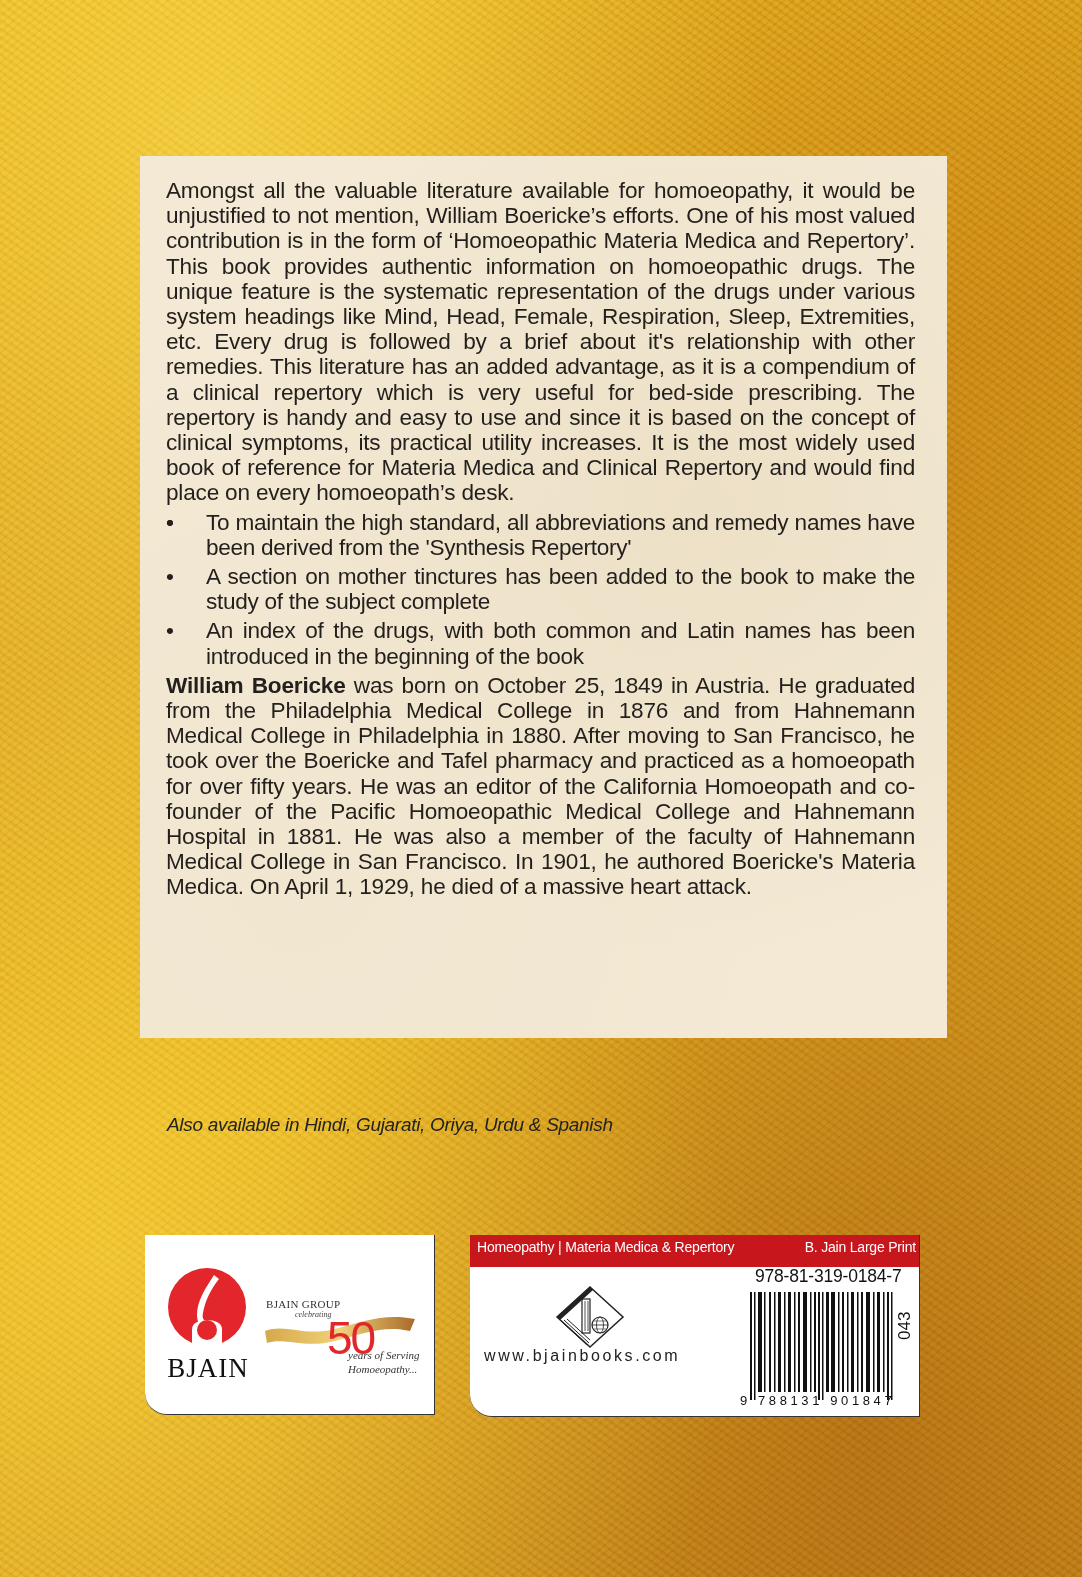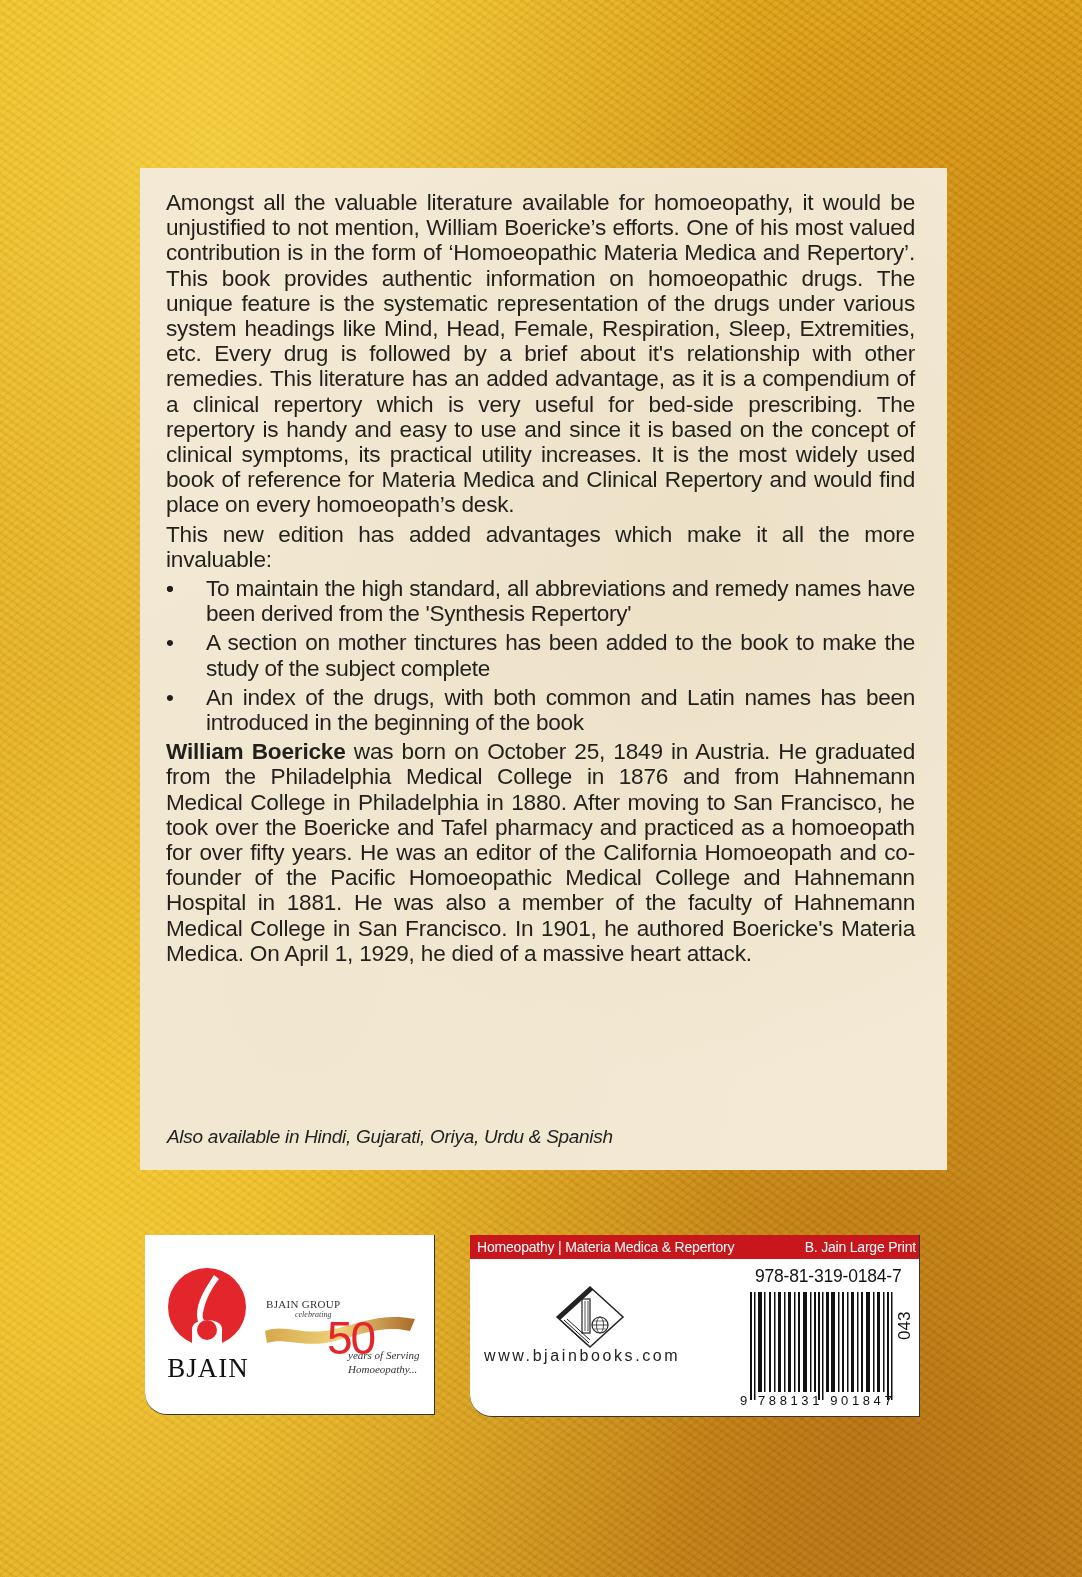--- a/index.html
+++ b/index.html
@@ -9,21 +9,21 @@
     background:
       radial-gradient(ellipse at 20% 10%, rgba(255,230,90,0.55), transparent 45%),
       radial-gradient(ellipse at 85% 30%, rgba(170,90,10,0.35), transparent 50%),
       radial-gradient(ellipse at 10% 80%, rgba(255,220,70,0.5), transparent 45%),
       radial-gradient(ellipse at 80% 90%, rgba(150,70,10,0.45), transparent 50%),
       repeating-linear-gradient(35deg, rgba(160,90,10,0.10) 0 3px, rgba(255,235,120,0.10) 3px 7px),
       repeating-linear-gradient(-40deg, rgba(140,80,0,0.08) 0 2px, rgba(255,240,140,0.08) 2px 6px),
       linear-gradient(160deg, #e9b316 0%, #d99a12 35%, #e6b21a 60%, #c98a14 100%);
   }
   .panel {
-    position:absolute; left:140px; top:168px; width:807px; height:1002px;
+    position:absolute; left:140px; top:156px; width:807px; height:882px;
     background:
       radial-gradient(ellipse at 70% 40%, rgba(230,215,185,0.5), transparent 60%),
       radial-gradient(ellipse at 20% 80%, rgba(240,228,205,0.6), transparent 55%),
       #f3e9d4;
     box-sizing:border-box; padding:22px 32px 0 26px;
     color:#231f1c;
   }
   .para {
     font-size:22.6px; line-height:25.2px; text-align:justify;
     margin:0; letter-spacing:-0.2px;
@@ -69,21 +69,21 @@
   .years-text {
     position:absolute; left:203px; top:113px; font-family:"Liberation Serif", serif;
     font-style:italic; font-size:11px; color:#333; line-height:14px;
   }
   .barcode-box {
     position:absolute; left:470px; top:1235px; width:450px; height:182px;
     background:#fff; border-bottom-left-radius:22px; box-sizing:border-box;
     border:1px solid #333; border-top:none; border-left:none;
   }
   .red-band {
-    position:absolute; left:0; top:0; width:100%; height:24px; background:#c8161d;
+    position:absolute; left:0; top:0; width:100%; height:32px; background:#c8161d;
     color:#fff; font-size:14px; line-height:28px; box-sizing:border-box;
     padding:0 0 0 6px;
   }
   .red-band .left { position:absolute; left:7px; top:-2px; letter-spacing:-0.2px; }
   .red-band .right { position:absolute; right:3px; top:-2px; letter-spacing:-0.2px; }
   .pub-logo { position:absolute; left:85px; top:50px; }
   .website {
     position:absolute; left:14px; top:112px; font-size:16px; letter-spacing:2.6px; color:#222;
   }
   .isbn {
@@ -96,21 +96,20 @@
   .price-code {
     position:absolute; left:425px; top:105px; font-size:17px; color:#111;
     transform:rotate(-90deg); transform-origin:left top;
   }
 </style>
 </head>
 <body>
 
 <div class="panel">
   <p class="para intro-para">Amongst all the valuable literature available for homoeopathy, it would be unjustified to not mention, William Boericke’s efforts. One of his most valued contribution is in the form of ‘Homoeopathic Materia Medica and Repertory’. This book provides authentic information on homoeopathic drugs. The unique feature is the systematic representation of the drugs under various system headings like Mind, Head, Female, Respiration, Sleep, Extremities, etc. Every drug is followed by a brief about it's relationship with other remedies. This literature has an added advantage, as it is a compendium of a clinical repertory which is very useful for bed-side prescribing. The repertory is handy and easy to use and since it is based on the concept of clinical symptoms, its practical utility increases. It is the most widely used book of reference for Materia Medica and Clinical Repertory and would find place on every homoeopath’s desk.</p>
-  <p class="para">This new edition has added advantages which make it all the more invaluable:</p>
   <ul class="bullets">
     <li><span class="bullet-dot">•</span></li>
     <li><span class="bullet-dot">•</span><span>To maintain the high standard, all abbreviations and remedy names have been derived from the 'Synthesis Repertory'</span></li>
     <li><span class="bullet-dot">•</span><span>A section on mother tinctures has been added to the book to make the study of the subject complete</span></li>
     <li><span class="bullet-dot">•</span><span>An index of the drugs, with both common and Latin names has been introduced in the beginning of the book</span></li>
   </ul>
   <p class="para bio"><b>William Boericke</b><span> was born on October 25, 1849 in Austria. He graduated from the Philadelphia Medical College in 1876 and from Hahnemann Medical College in Philadelphia in 1880. After moving to San Francisco, he took over the Boericke and Tafel pharmacy and practiced as a homoeopath for over fifty years. He was an editor of the California Homoeopath and co-founder of the Pacific Homoeopathic Medical College and Hahnemann Hospital in 1881. He was also a member of the faculty of Hahnemann Medical College in San Francisco. In 1901, he authored Boericke's Materia Medica. On April 1, 1929, he died of a massive heart attack.</span></p>
   <div class="also">Also available in Hindi, Gujarati, Oriya, Urdu &amp; Spanish</div>
 </div>
 

